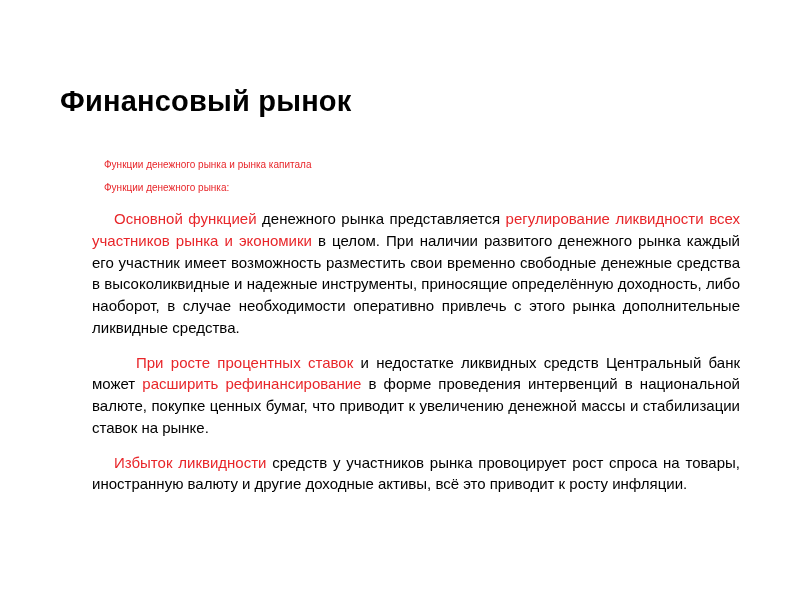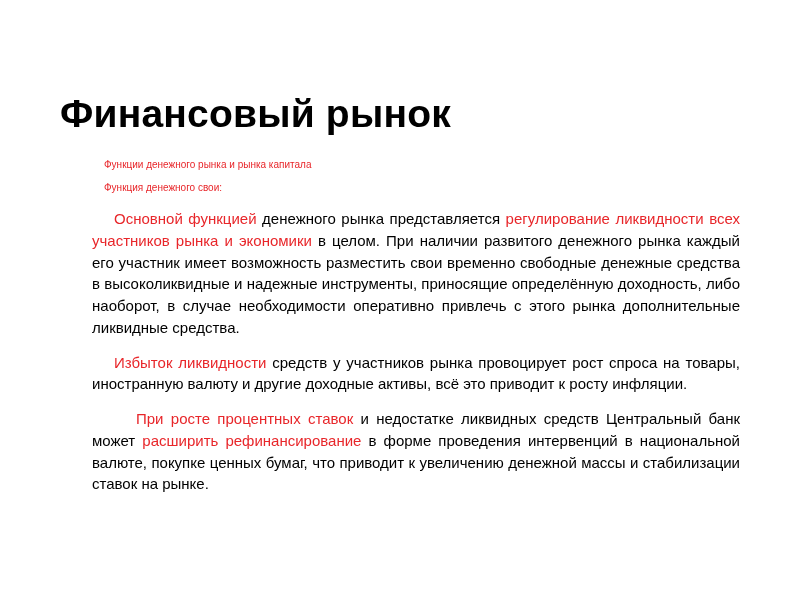--- a/index.html
+++ b/index.html
@@ -17,21 +17,21 @@
   .slide {
     position: relative;
     width: 800px;
     height: 600px;
     box-sizing: border-box;
   }
   .slide-title {
     position: absolute;
     left: 60px;
     top: 66px;
-    font-size: 39px;
+    font-size: 29px;
     font-weight: bold;
     color: #000000;
     letter-spacing: 0.2px;
   }
   .body-block {
     position: absolute;
     left: 92px;
     top: 158px;
     width: 648px;
   }
@@ -68,22 +68,22 @@
 <body>
 
 <div class="slide">
 
   <h1 class="slide-title">Финансовый рынок</h1>
 
   <div class="body-block">
 
     <div class="lead-line">Функции денежного рынка и рынка капитала</div>
 
-    <div class="lead-line second">Функция денежного свои:</div>
+    <div class="lead-line second">Функции денежного рынка:</div>
 
     <p class="para indent1"><span class="red">Основной функцией</span><span class="black"> денежного рынка представляется </span><span class="red">регулирование ликвидности всех участников рынка и экономики</span><span class="black"> в целом. При наличии развитого денежного рынка каждый его участник имеет возможность разместить свои временно свободные денежные средства в высоколиквидные и надежные инструменты, приносящие определённую доходность, либо наоборот, в случае необходимости оперативно привлечь с этого рынка дополнительные ликвидные средства.</span></p>
 
+    <p class="para indent2"><span class="red">При росте процентных ставок</span><span class="black"> и недостатке ликвидных средств Центральный банк может </span><span class="red">расширить рефинансирование</span><span class="black"> в форме проведения интервенций в национальной валюте, покупке ценных бумаг, что приводит к увеличению денежной массы и стабилизации ставок на рынке.</span></p>
+
     <p class="para indent1"><span class="red">Избыток ликвидности</span><span class="black"> средств у участников рынка провоцирует рост спроса на товары, иностранную валюту и другие доходные активы, всё это приводит к росту инфляции.</span></p>
-
-    <p class="para indent2"><span class="red">При росте процентных ставок</span><span class="black"> и недостатке ликвидных средств Центральный банк может </span><span class="red">расширить рефинансирование</span><span class="black"> в форме проведения интервенций в национальной валюте, покупке ценных бумаг, что приводит к увеличению денежной массы и стабилизации ставок на рынке.</span></p>
 
   </div>
 </div>
 
 </body></html>

